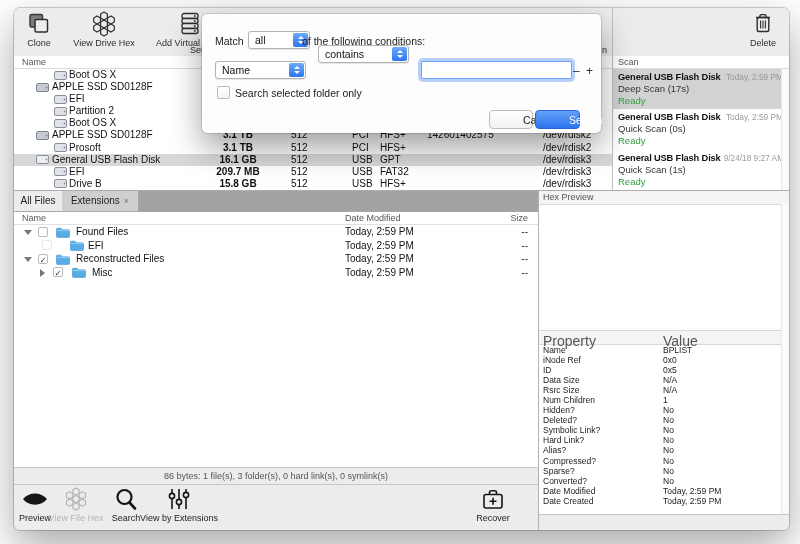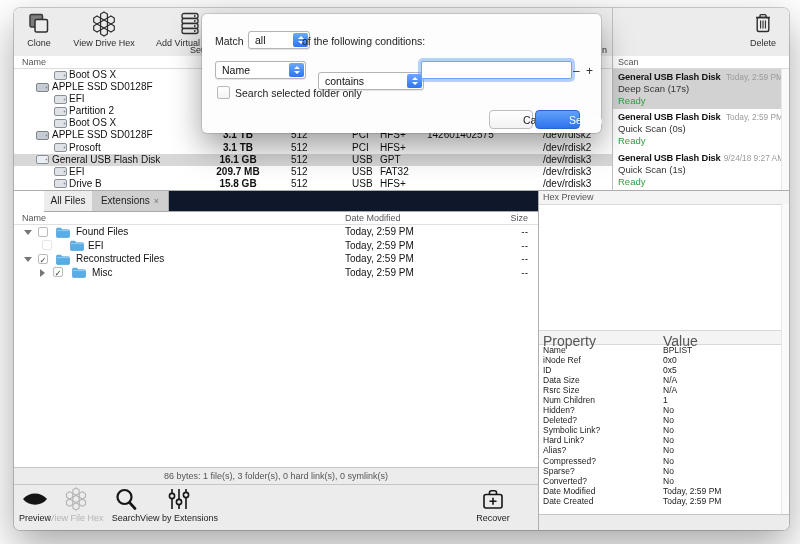--- a/index.html
+++ b/index.html
@@ -38,21 +38,21 @@
   .si{position:relative;height:40.33px;padding:3px 6px 0 5px;box-sizing:border-box;}
   .si.sel{background:#d2d2d2;}
   .si-l1{display:flex;white-space:nowrap;overflow:hidden;}
   .si-title{font-size:9.3px;font-weight:bold;letter-spacing:-0.15px;color:#111;}
   .si-date{font-size:8.3px;color:#9a9a9a;margin-left:auto;padding-left:3px;}
   .si-type{font-size:9.5px;color:#333;margin-top:1px;}
   .si-status{font-size:9.5px;color:#2f9e3c;margin-top:1px;}
   .scan-sb{position:absolute;right:0;top:13px;bottom:0;width:7px;background:#fafafa;border-left:1px solid #e8e8e8;}
   .hsep{position:absolute;left:0;top:182px;width:775px;height:1px;background:#acacac;}
   
-  .tabs{position:absolute;left:0;top:183px;width:621px;height:20px;background:#0f172a;border-bottom:1px solid #a8a8a8;margin-left:30px;}
+  .tabs{position:absolute;left:0;top:183px;width:621px;height:20px;background:#a3a3a3;border-bottom:1px solid #a8a8a8;}
   .tab{position:absolute;top:0;height:20px;line-height:20px;font-size:10px;color:#222;text-align:center;}
   .tab-all{left:0;width:48px;background:#ececec;border-right:1px solid #a8a8a8;}
   .tab-ext{left:48px;width:76px;background:#cfcfcf;border-right:1px solid #a8a8a8;}
   .tab-x{color:#777;font-size:9px;margin-left:4px;}
   .ft-head{position:absolute;left:0;top:204px;width:524px;height:12px;background:#fff;border-bottom:1px solid #e0e0e0;font-size:9px;color:#555;}
   .ft-head .h-name{position:absolute;left:8px;top:1px;}
   .ft-head .h-date{position:absolute;left:331px;top:1px;}
   .ft-head .h-size{position:absolute;left:480px;width:34px;text-align:right;top:1px;}
   .ft-rows{position:absolute;left:0;top:217px;width:524px;}
   .ft-row{position:relative;height:13.5px;font-size:10px;line-height:13.5px;color:#111;}
@@ -507,21 +507,21 @@
   <div class="msel" style="left:46px;top:17px;width:62px;">
     <span class="val">all</span>
     <span class="step"></span>
   </div>
   <span class="dlbl" style="left:100px;top:21px;">of the following conditions:</span>
 
   <div class="msel" style="left:13px;top:47px;width:91px;">
     <span class="val">Name</span>
     <span class="step"></span>
   </div>
-  <div class="msel" style="left:116px;top:58px;width:106px;">
+  <div class="msel" style="left:116px;top:31px;width:91px;">
     <span class="val">contains</span>
     <span class="step"></span>
   </div>
   <input class="d-input" type="text" value="" style="">
   <span class="mp" style="left:371px;">–</span>
   <span class="mp" style="left:384px;">+</span>
 
   <span class="d-cb"></span>
   <span class="dlbl" style="left:33px;top:73px;">Search selected folder only</span>
 

